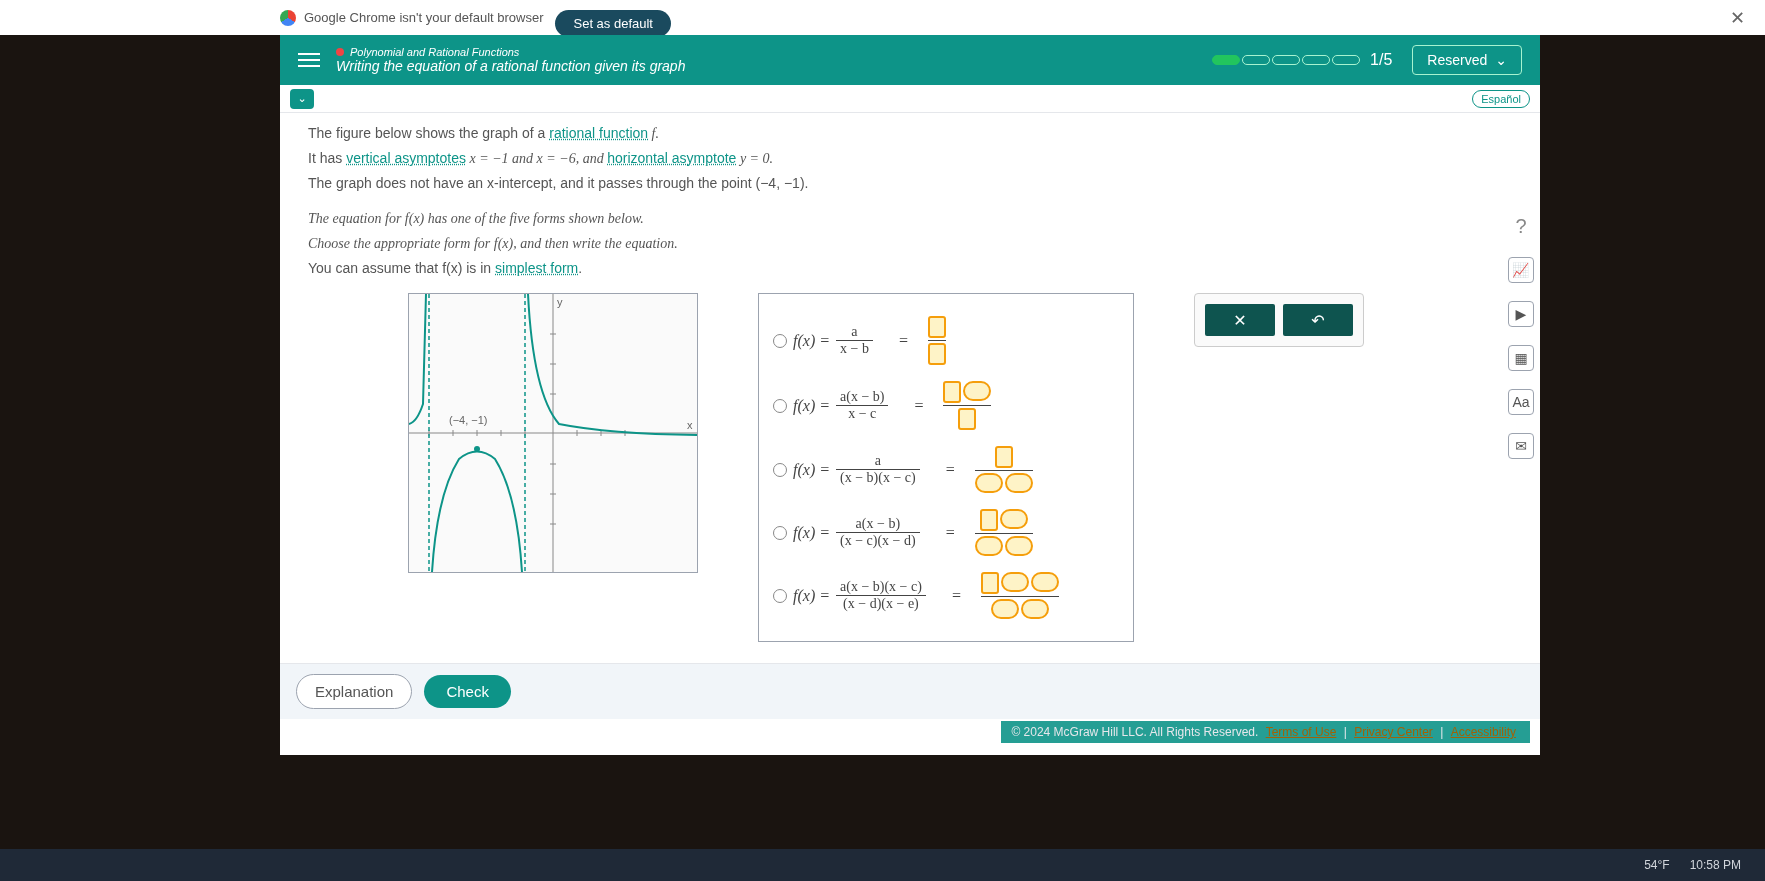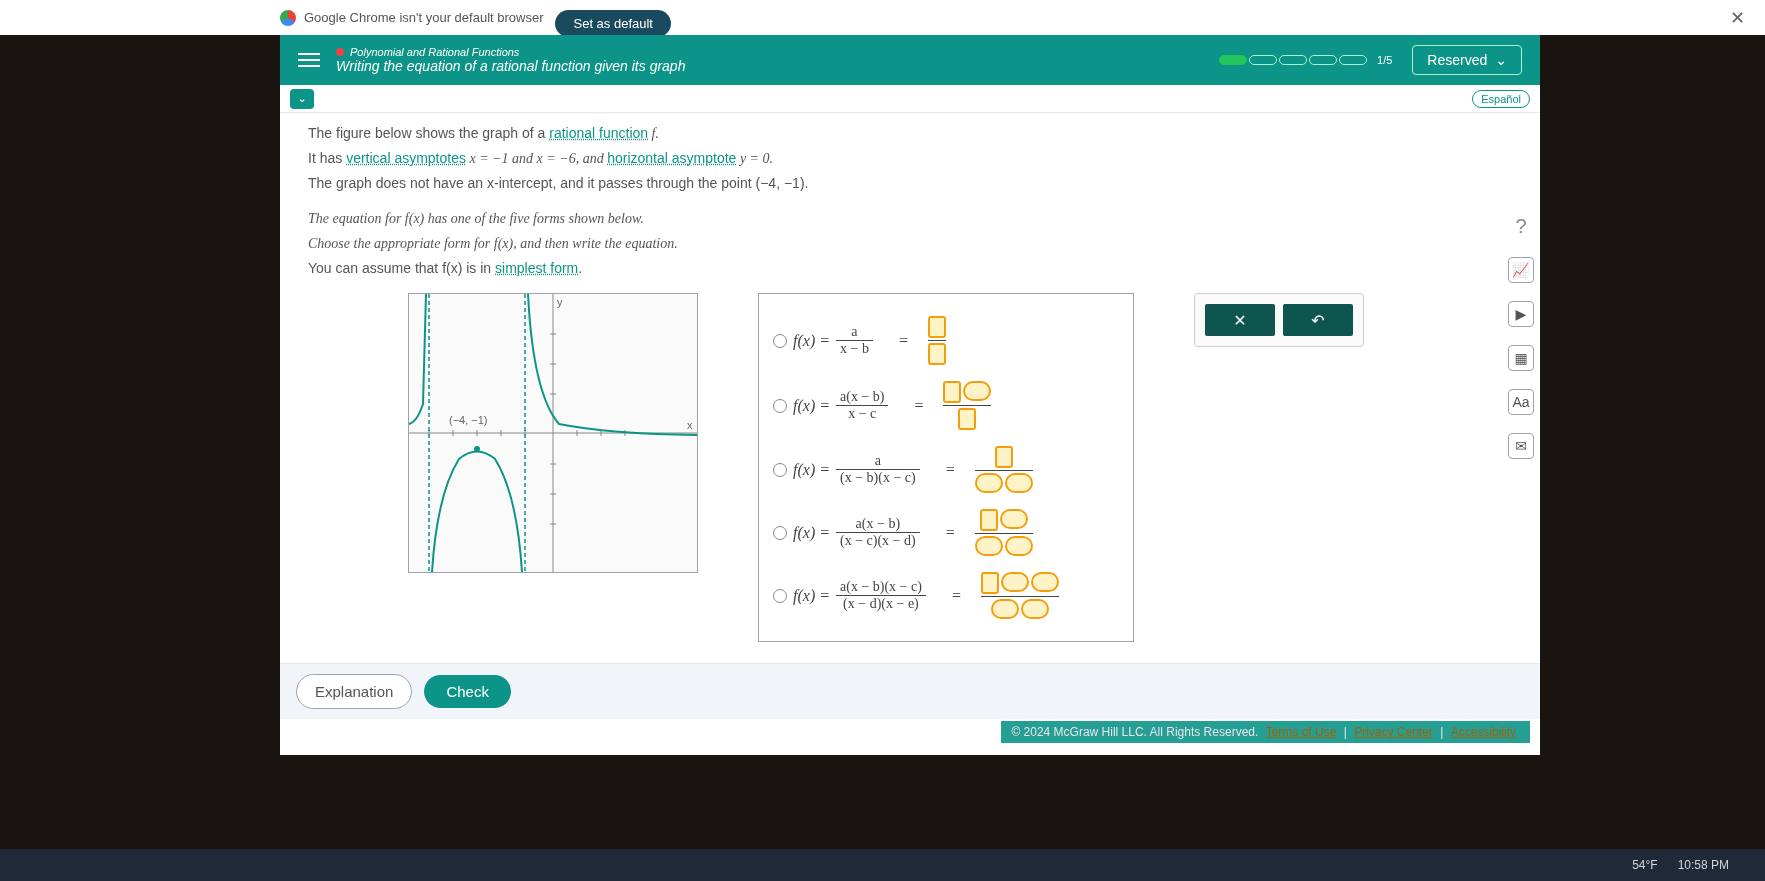--- a/index.html
+++ b/index.html
@@ -65,21 +65,21 @@
   .hamburger span { height: 2px; background: #fff; }
   .header-titles { margin-left: 16px; flex: 1; font-style: italic; }
   .topic { font-size: 11px; display:flex; align-items:center; gap:6px; }
   .recdot { width:8px;height:8px;background:#ef4444;border-radius:50%;display:inline-block; }
   .lesson-title { font-size: 14px; font-weight: 500; }
   .progress-cells { display:flex; gap:2px; }
   .progress-cells span {
     width: 28px; height: 10px; border: 1px solid #a7f3d0; border-radius: 6px;
   }
   .progress-cells span.filled { background: #22c55e; border-color:#22c55e; }
-  .progress-label { font-size: 11px; margin-left: 10px; }
+  .progress-label { font-size: 16px; margin-left: 10px; }
   .user-chip {
     border: 1px solid #a7f3d0;
     padding: 6px 14px;
     border-radius: 4px;
     margin-left: 20px;
     font-size: 14px;
     cursor: pointer;
     display:flex; align-items:center; gap:8px;
   }
   .subheader {
@@ -246,21 +246,21 @@
   }
   .copyright-bar a { color:#a16207; text-decoration:underline; margin:0 4px;}
   .taskbar {
     position:absolute;
     bottom:0;left:0;right:0;
     height:32px;
     background:#1f2937;
     display:flex;
     justify-content:space-between;
     align-items:center;
-    padding: 0 36px;
+    padding: 0 24px;
     color:#d1d5db;
     font-size:12px;
   }
   .eq { margin: 0 8px 0 20px; }
   .fx { font-style:italic; }
 </style>
 </head>
 <body>
 
 <div class="chrome-banner">

